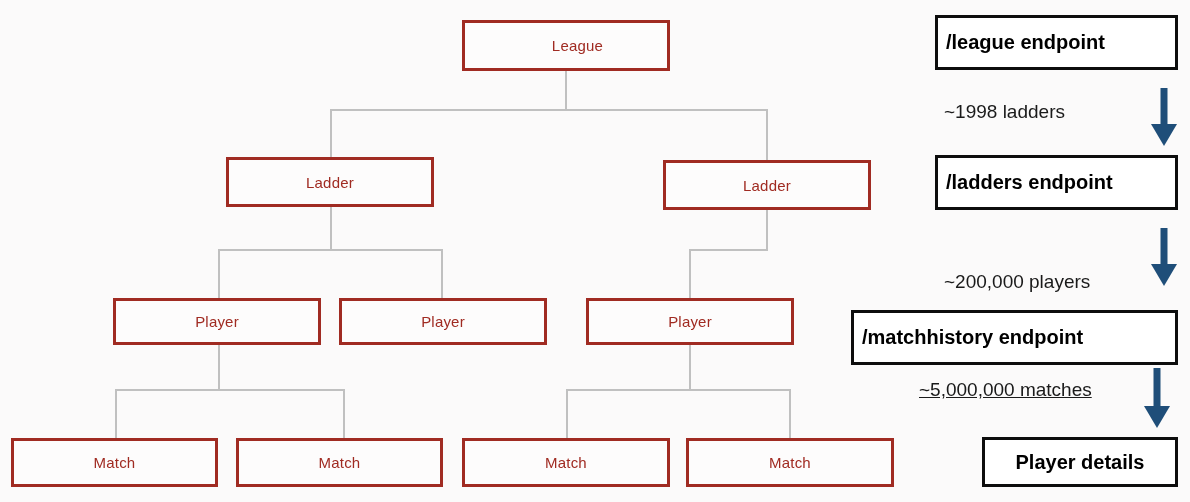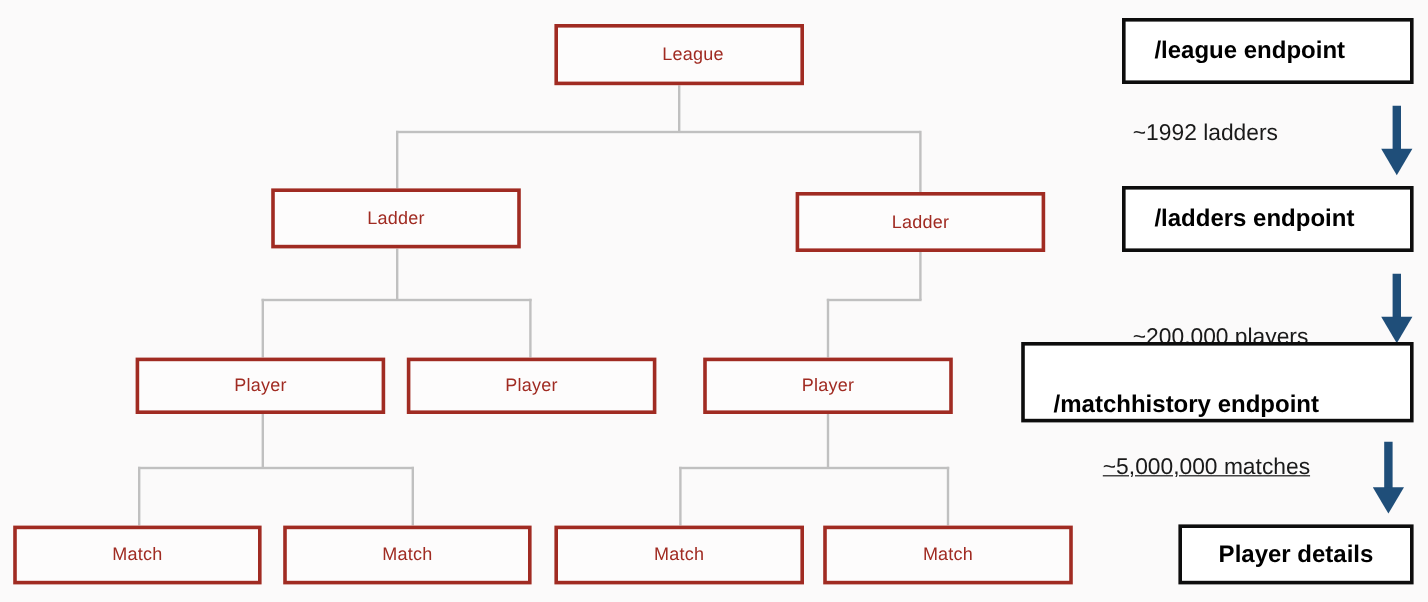--- a/index.html
+++ b/index.html
@@ -47,21 +47,21 @@
     box-sizing: border-box;
     border: 3px solid #0d0d0d;
     background: #ffffff;
     display: flex;
     align-items: center;
     color: #000000;
     font-weight: bold;
     font-size: 20px;
     z-index: 3;
   }
-  .flow-box.left-text { justify-content: flex-start; padding-left: 24px; }
+  .flow-box.left-text { justify-content: flex-start; padding-left: 8px; }
   .flow-box.center-text { justify-content: center; }
 
   .flow-label {
     position: absolute;
     color: #1a1a1a;
     font-size: 19px;
     white-space: nowrap;
     z-index: 3;
   }
 
@@ -135,39 +135,39 @@
       <span>Match</span>
     </div>
   </div>
 
   <div>
 
     <div class="flow-box left-text" style="left:935px; top:15px; width:243px; height:55px;">
       <span>/league endpoint</span>
     </div>
 
-    <div class="flow-label" style="left:944px; top:101px;">~1992 ladders</div>
+    <div class="flow-label" style="left:944px; top:101px;">~1998 ladders</div>
 
     <svg class="arrow" style="left:1146px; top:88px;" width="36" height="60" viewBox="0 0 36 60">
       <line x1="18" y1="0" x2="18" y2="38" stroke="#1f4e79" stroke-width="7"></line>
       <polygon points="5,36 31,36 18,58" fill="#1f4e79"></polygon>
     </svg>
 
     <div class="flow-box left-text" style="left:935px; top:155px; width:243px; height:55px;">
       <span>/ladders endpoint</span>
     </div>
 
     <div class="flow-label" style="left:944px; top:256px;margin-top:15px;">~200,000 players</div>
 
     <svg class="arrow" style="left:1146px; top:228px;" width="36" height="60" viewBox="0 0 36 60">
       <line x1="18" y1="0" x2="18" y2="38" stroke="#1f4e79" stroke-width="7"></line>
       <polygon points="5,36 31,36 18,58" fill="#1f4e79"></polygon>
     </svg>
 
-    <div class="flow-box left-text" style="left:851px; top:285px; width:327px; height:67px;align-items:flex-end;">
+    <div class="flow-box left-text" style="left:851px; top:310px; width:327px; height:55px;">
       <span>/matchhistory endpoint</span>
     </div>
 
     <div class="flow-label" style="left:919px; top:379px;text-decoration:underline;">~5,000,000 matches</div>
 
     <svg class="arrow" style="left:1139px; top:368px;" width="36" height="62" viewBox="0 0 36 62">
       <line x1="18" y1="0" x2="18" y2="40" stroke="#1f4e79" stroke-width="7"></line>
       <polygon points="5,38 31,38 18,60" fill="#1f4e79"></polygon>
     </svg>
 

